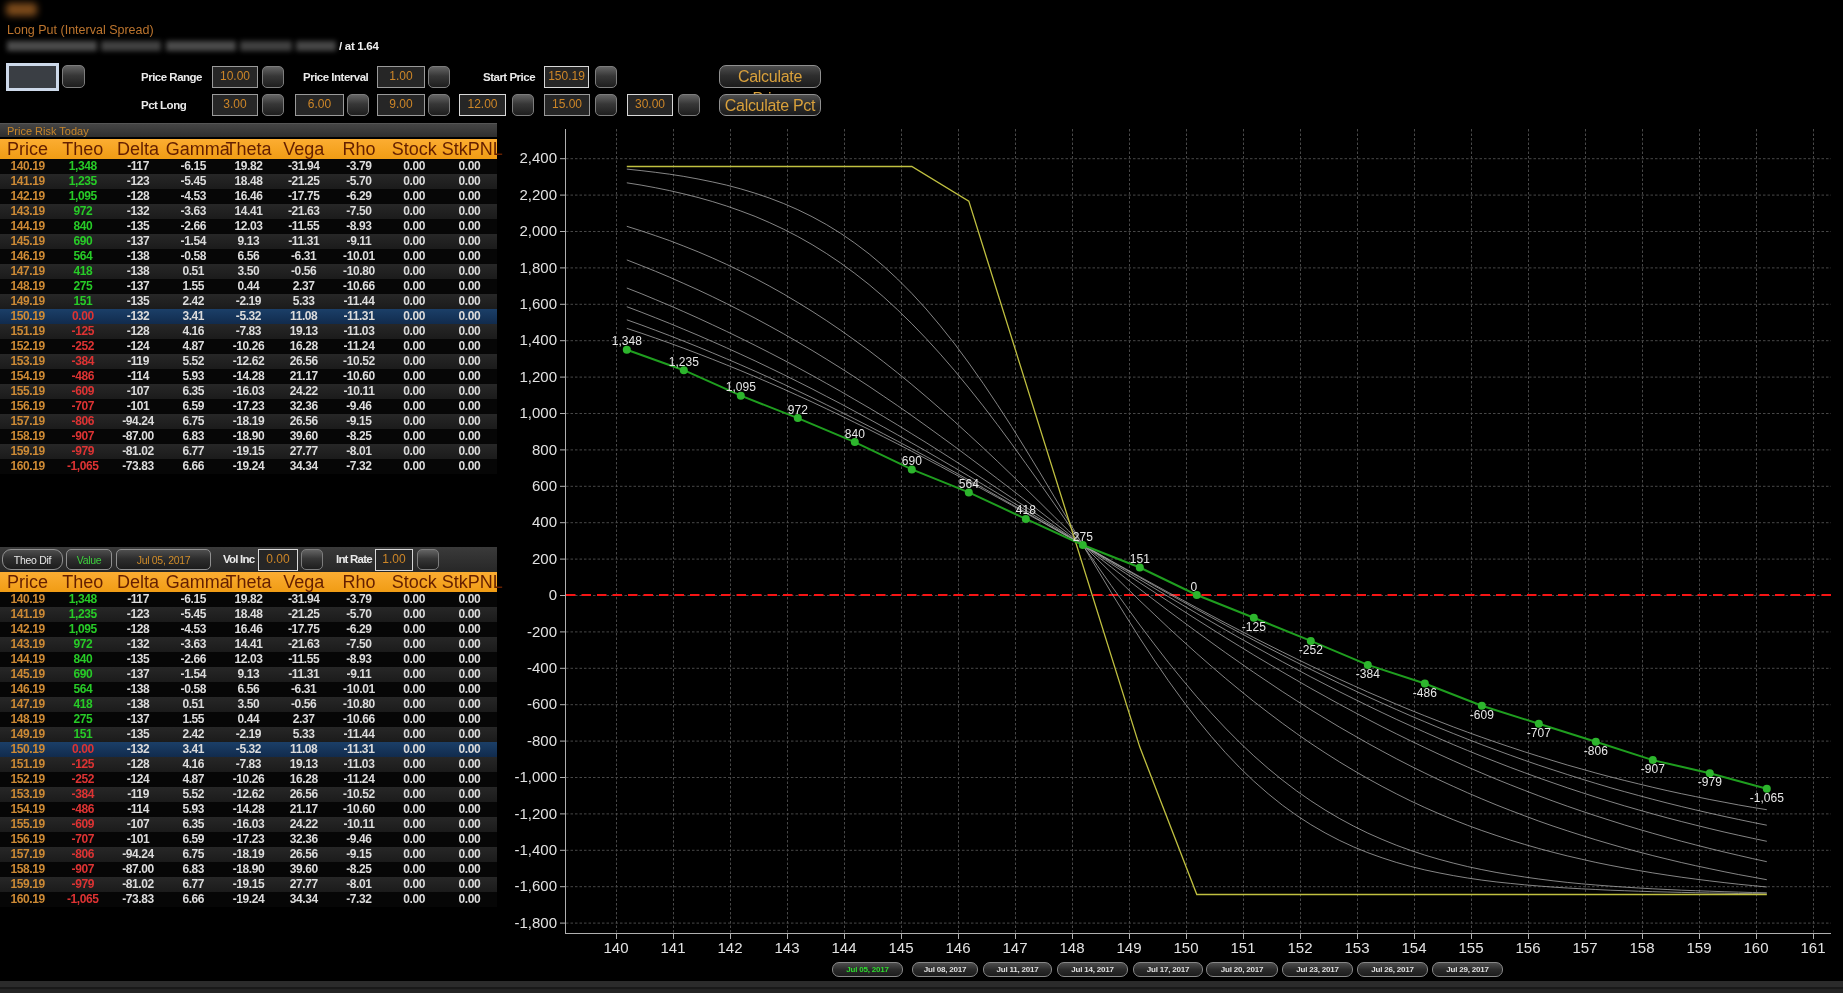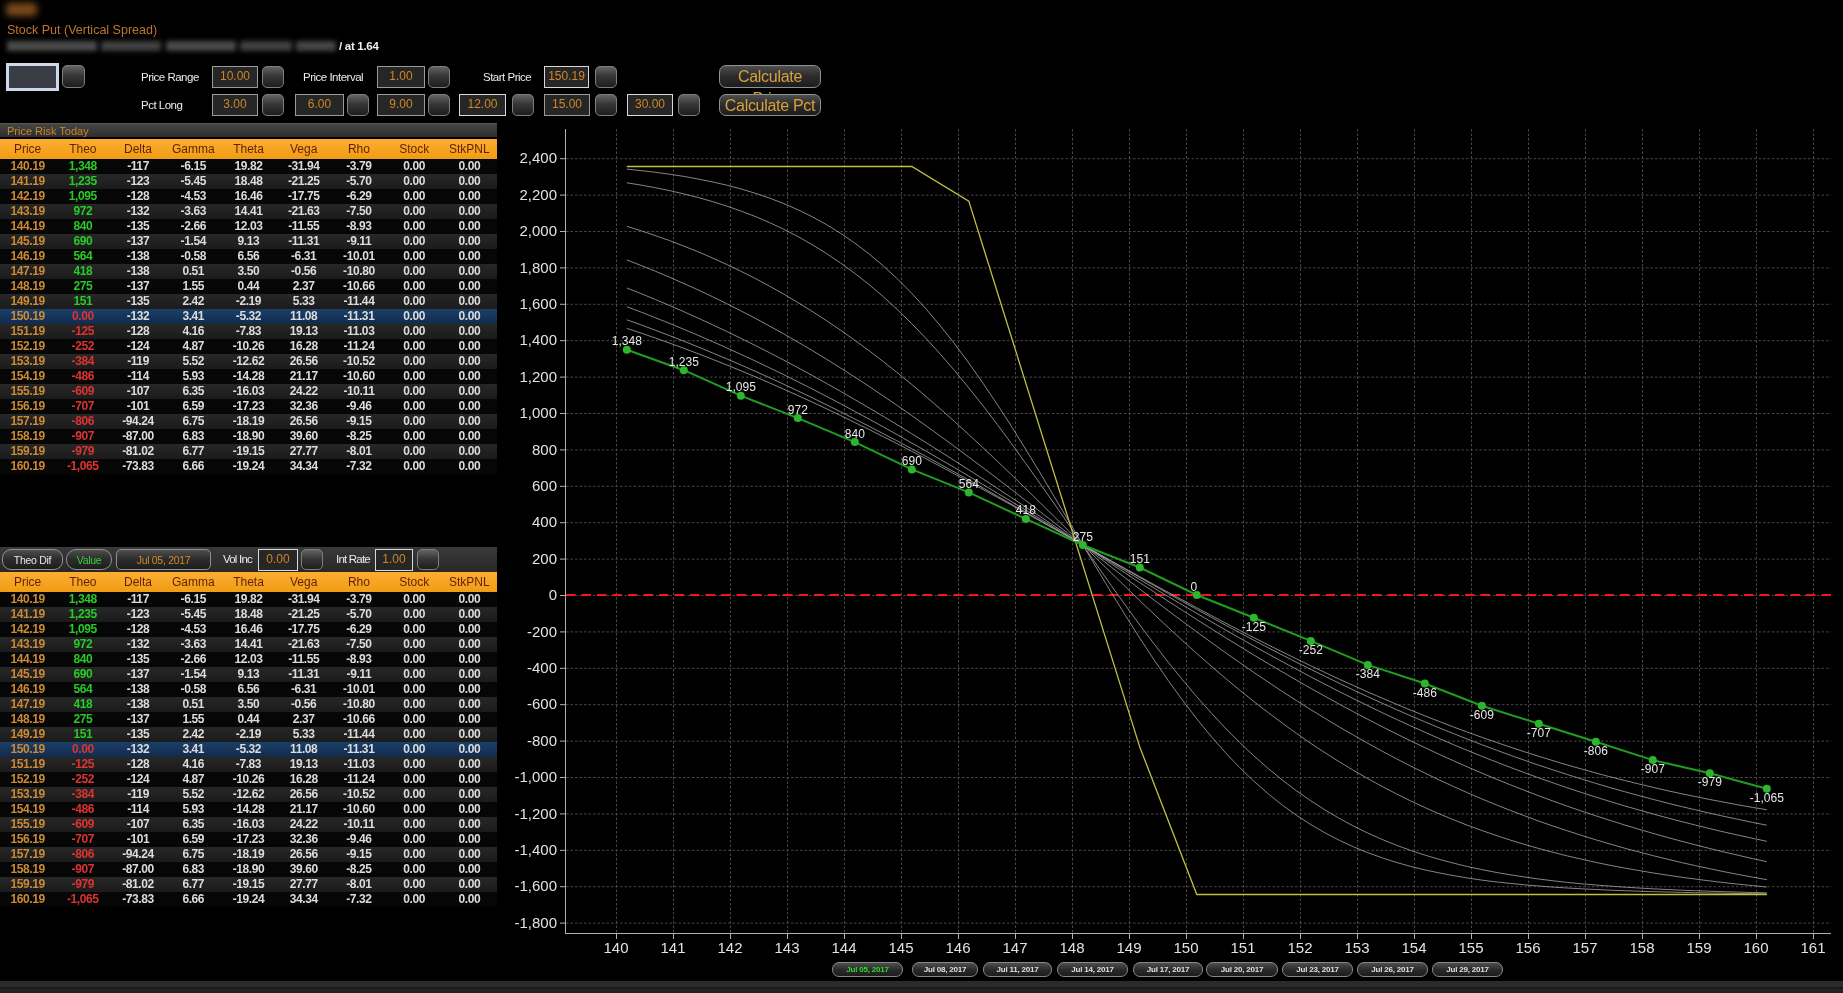--- a/index.html
+++ b/index.html
@@ -1,40 +1,40 @@
 <!DOCTYPE html>
 <html><head><meta charset="utf-8"><style>
 *{margin:0;padding:0;box-sizing:border-box}
 html,body{width:1843px;height:993px;background:#000;overflow:hidden;position:relative;font-family:"Liberation Sans",sans-serif}
 .abs{position:absolute}
-.lbl{position:absolute;color:#ebebeb;font-size:11.5px;font-weight:normal;letter-spacing:-0.5px}
+.lbl{position:absolute;color:#ebebeb;font-size:11.5px;font-weight:bold;letter-spacing:-0.5px}
 .inp{position:absolute;height:22px;background:#262626;border:1px solid #9a9a9a;color:#cd8628;font-size:12px;text-align:center;line-height:19px}
 .spin{position:absolute;width:22px;height:22px;border-radius:5px;border:1px solid #7d7d7d;background:linear-gradient(#646464,#373737 45%,#1e1e1e)}
 .btn{position:absolute;border-radius:7px;border:1px solid #909090;background:linear-gradient(#4e4e4e,#2e2e2e 45%,#1c1c1c);color:#d9a13c;font-size:16px;letter-spacing:-0.3px;text-align:center}
 
 .tbl{position:absolute;left:0;width:497px}
-.thead{display:flex;height:20px;background:linear-gradient(#fcad32,#f09c14);color:#641f00;font-size:12px}
+.thead{display:flex;height:20px;background:linear-gradient(#fcad32,#f09c14);color:#641f00;font-size:18px}
 .thead .c{line-height:20px}
 .c{width:55.22px;text-align:center;overflow:visible}
 .r{display:flex;height:15px;font-size:12px;font-weight:bold;letter-spacing:-0.4px;color:#dcdcdc}
 .r .c{line-height:15px}
 .odd{background:#060606}
 .even{background:linear-gradient(#272727,#1b1b1b)}
 .sel{background:linear-gradient(#1b3f68,#112b4d)}
 .c.o{color:#cd8a35}
 .c.g{color:#27cb27}
 .c.rd{color:#d33}
 svg text{fill:#e2e2e2;font-size:15px;font-family:"Liberation Sans",sans-serif}
 svg .dl text{font-size:12px;fill:#e8e8e8}
 .grid{stroke:#484848;stroke-dasharray:2.5 2;fill:none}
 .datebtn{position:absolute;top:962px;height:15px;border-radius:7px;border:1px solid #888;background:linear-gradient(#4e4e4e,#2b2b2b 50%,#1c1c1c);color:#e0e0e0;font-size:8px;font-weight:bold;letter-spacing:-0.2px;text-align:center;line-height:13.5px}
 </style></head><body>
 
 <div class="abs" style="left:6px;top:3px;width:31px;height:13px;background:#9a5d22;border-radius:4px;filter:blur(3.5px);opacity:.8"></div>
-<div class="abs" style="left:7px;top:23px;color:#bd752e;font-size:12.5px">Stock Put (Vertical Spread)</div>
+<div class="abs" style="left:7px;top:23px;color:#bd752e;font-size:12.5px">Long Put (Interval Spread)</div>
 <div class="abs" style="left:7px;top:41px;width:90px;height:10px;background:#8a8a8a;filter:blur(2.5px);opacity:.55"></div>
 <div class="abs" style="left:101px;top:41px;width:60px;height:10px;background:#848484;filter:blur(2.5px);opacity:.5"></div>
 <div class="abs" style="left:166px;top:41px;width:70px;height:10px;background:#8a8a8a;filter:blur(2.5px);opacity:.55"></div>
 <div class="abs" style="left:240px;top:41px;width:52px;height:10px;background:#828282;filter:blur(2.5px);opacity:.5"></div>
 <div class="abs" style="left:296px;top:41px;width:40px;height:10px;background:#888;filter:blur(2.5px);opacity:.52"></div>
 <div class="abs" style="left:339px;top:40px;color:#efefef;font-size:11.5px;font-weight:bold;letter-spacing:-0.3px">/ at 1.64</div>
 
 <div class="abs" style="left:6px;top:63px;width:53px;height:28px;border:3px solid #cdd9ea;background:#3a3e44"></div>
 <div class="spin" style="left:62px;top:65px;width:23px;height:23px"></div>
 <div class="lbl" style="left:141px;top:71px">Price Range</div>
@@ -307,21 +307,21 @@
       <div class="c">-19.24</div>
       <div class="c">34.34</div>
       <div class="c">-7.32</div>
       <div class="c">0.00</div>
       <div class="c">0.00</div>
     </div>
 </div>
 
 <div class="abs" style="left:0;top:547px;width:497px;height:25px;background:linear-gradient(#3a3a3a,#272727)"></div>
 <div class="btn" style="left:2px;top:549px;width:61px;height:21px;line-height:20px;color:#e8e8e8;font-size:10.5px;font-weight:normal;border-radius:9px">Theo Dif</div>
-<div class="btn" style="left:66px;top:549px;width:46px;height:21px;line-height:20px;color:#3ecf3e;font-size:10.5px;font-weight:normal;border-radius:10px">Value</div>
+<div class="btn" style="left:66px;top:549px;width:46px;height:21px;line-height:20px;color:#3ecf3e;font-size:10.5px;font-weight:normal;border-radius:5px">Value</div>
 <div class="btn" style="left:116px;top:549px;width:95px;height:21px;line-height:20px;font-size:10.5px;font-weight:normal;border-radius:5px;color:#cf8c2a">Jul 05, 2017</div>
 <div class="lbl" style="left:223px;top:553px;letter-spacing:-0.8px">Vol Inc</div>
 <div class="inp" style="left:258px;top:549px;width:40px;border-color:#d8d8d8">0.00</div>
 <div class="spin" style="left:301px;top:549px;height:21px"></div>
 <div class="lbl" style="left:336px;top:553px;letter-spacing:-0.8px">Int Rate</div>
 <div class="inp" style="left:375px;top:549px;width:38px;border-color:#d8d8d8">1.00</div>
 <div class="spin" style="left:417px;top:549px;height:21px"></div>
 
 <div class="tbl" style="top:572px">
     <div class="thead">

